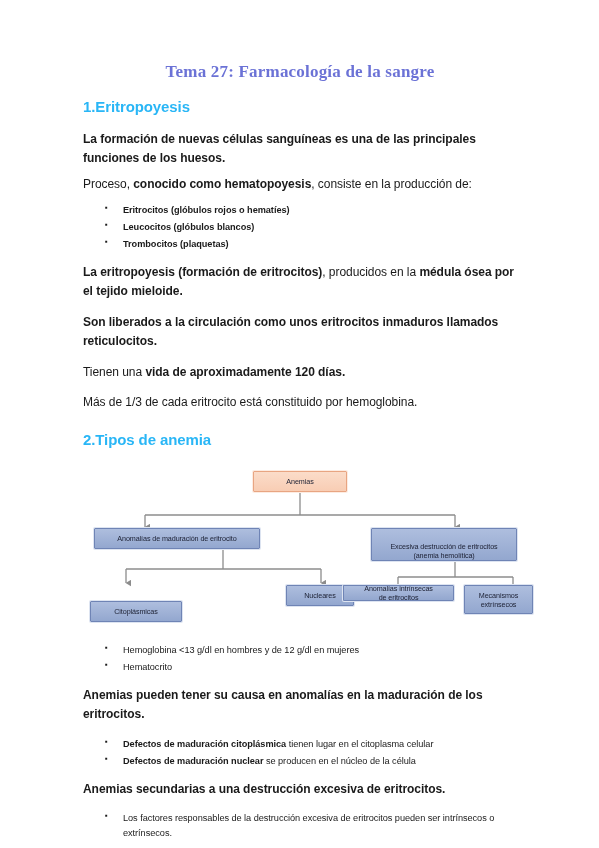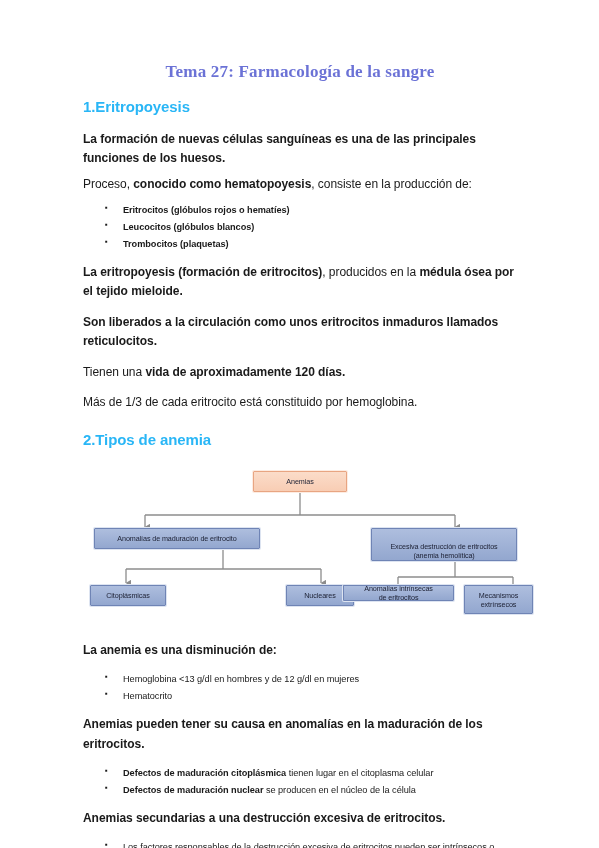--- a/index.html
+++ b/index.html
@@ -195,21 +195,21 @@
         <span>Anomalías de maduración de eritrocito</span>
       </div>
 
       <div class="node blue" style="left:288px; top:69px; width:146px; height:33px;align-items:flex-end;">
         <span>
           <span>Excesiva destrucción de eritrocitos</span><br>
           <span>(anemia hemolítica)</span>
         </span>
       </div>
 
-      <div class="node blue" style="left:7px; top:126px; width:76px; height:21px;">
+      <div class="node blue" style="left:7px; top:142px; width:92px; height:21px;">
         <span>Citoplásmicas</span>
       </div>
 
       <div class="node blue" style="left:203px; top:126px; width:68px; height:21px;">
         <span>Nucleares</span>
       </div>
 
       <div class="node blue" style="left:260px; top:126px; width:111px; height:16px;">
         <span>
           <span>Anomalías intrínsecas</span><br>
@@ -218,21 +218,20 @@
       </div>
 
       <div class="node blue" style="left:381px; top:126px; width:69px; height:29px;">
         <span>
           <span>Mecanismos</span><br>
           <span>extrínsecos</span>
         </span>
       </div>
     </div>
 
-    <p class="para bold">La anemia es una disminución de:</p>
 
     <ul class="bl">
       <li>Hemoglobina &lt;13 g/dl en hombres y de 12 g/dl en mujeres</li>
       <li>Hematocrito</li>
     </ul>
 
 
     <p class="para bold">Anemias pueden tener su causa en anomalías en la maduración de los eritrocitos.</p>
 
     <ul class="bl">

